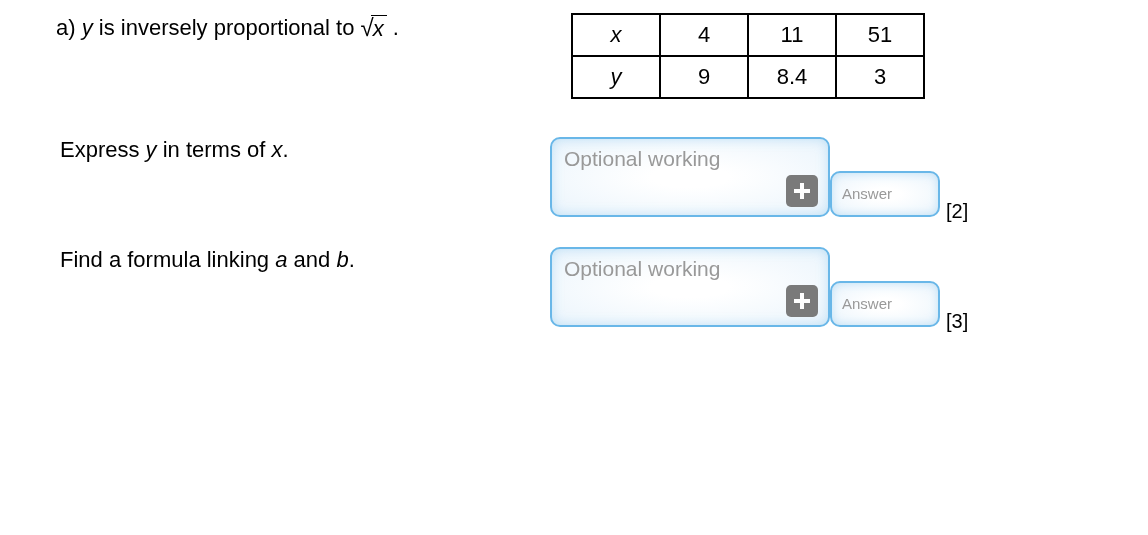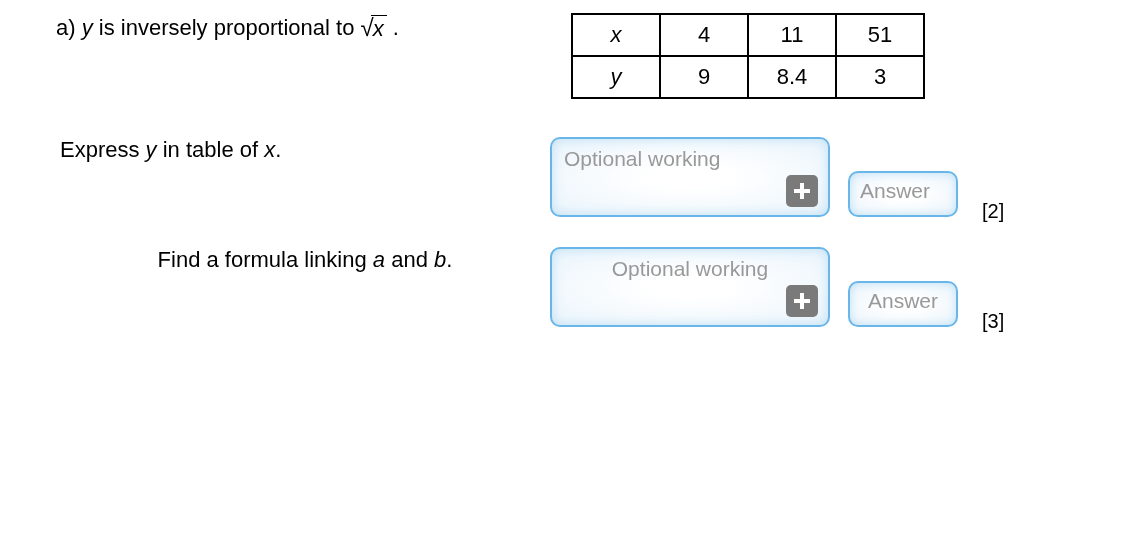--- a/index.html
+++ b/index.html
@@ -60,34 +60,32 @@
     }
     .sub-prompt {
       margin-top: 38px;
       display: flex;
       align-items: flex-start;
     }
     .sub-prompt-b {
       margin-top: 17px;
       display: flex;
       align-items: flex-start;
-      text-align: center;
     }
     .prompt-text {
       flex: 0 0 530px;
       padding-left: 40px;
     }
     .prompt-text-b {
       flex: 0 0 530px;
       padding-left: 40px;
     }
     .answer-area {
       display: flex;
       align-items: flex-end;
-      gap: 18px;
       position: relative;
     }
     .working-box {
       width: 280px;
       height: 80px;
       border: 2px solid #69b7e8;
       border-radius: 10px;
       background: radial-gradient(ellipse at center, #ffffff 20%, #eaf4fc 100%);
       position: relative;
       padding: 8px 12px;
@@ -109,22 +107,22 @@
     }
     .plus-badge svg { display: block; }
     .answer-box {
       width: 110px;
       height: 46px;
       border: 2px solid #69b7e8;
       border-radius: 10px;
       background: radial-gradient(ellipse at center, #ffffff 20%, #eaf4fc 100%);
       box-shadow: inset 0 0 10px rgba(105,183,232,0.35);
       color: #999;
-      font-size: 21px;
-      padding: 6px 10px;
+      font-size: 15px;
+      padding: 12px 10px;
       overflow: hidden;
       white-space: nowrap;
     }
     .marks {
       font-size: 20px;
       margin-left: 6px;
       position: relative;
       top: 6px;
     }
     .sup { font-size: 0.65em; vertical-align: super; }
@@ -156,21 +154,21 @@
         <td>9</td>
         <td>8.4</td>
         <td>3</td>
       </tr>
     </tbody>
       </table>
   </div>
 
   <div class="sub-prompt">
     <div class="prompt-text">
-      <span>Express </span><span class="italic">y</span><span> in table of </span><span class="italic">x</span><span>.</span>
+      <span>Express </span><span class="italic">y</span><span> in terms of </span><span class="italic">x</span><span>.</span>
     </div>
     <div class="answer-area">
       <div class="working-box">
         <span>Optional working</span>
         <div class="plus-badge">
           <svg width="20" height="20" viewBox="0 0 20 20">
             <rect x="8" y="2" width="4" height="16" fill="#fff"></rect>
             <rect x="2" y="8" width="16" height="4" fill="#fff"></rect>
           </svg>
         </div>

